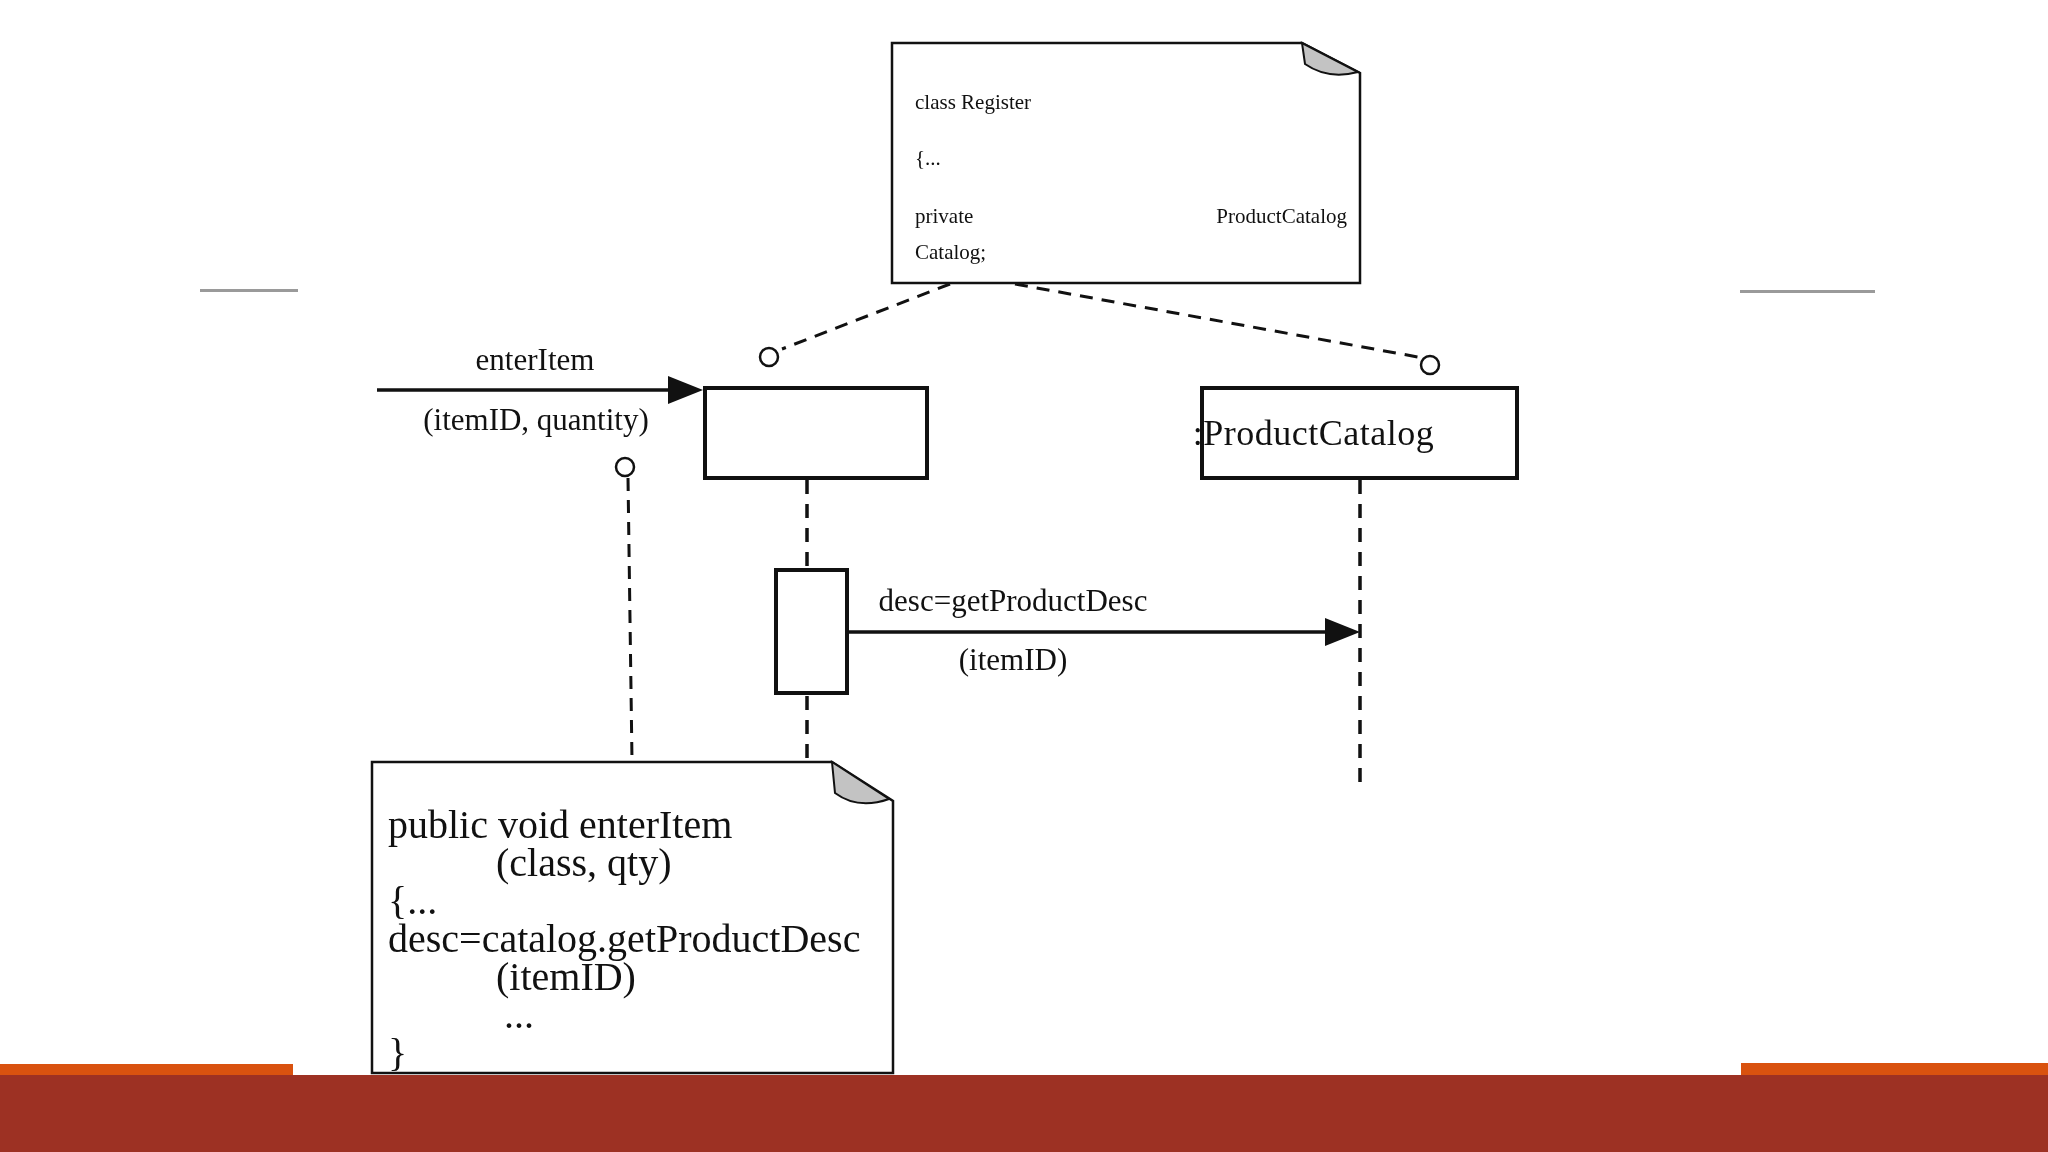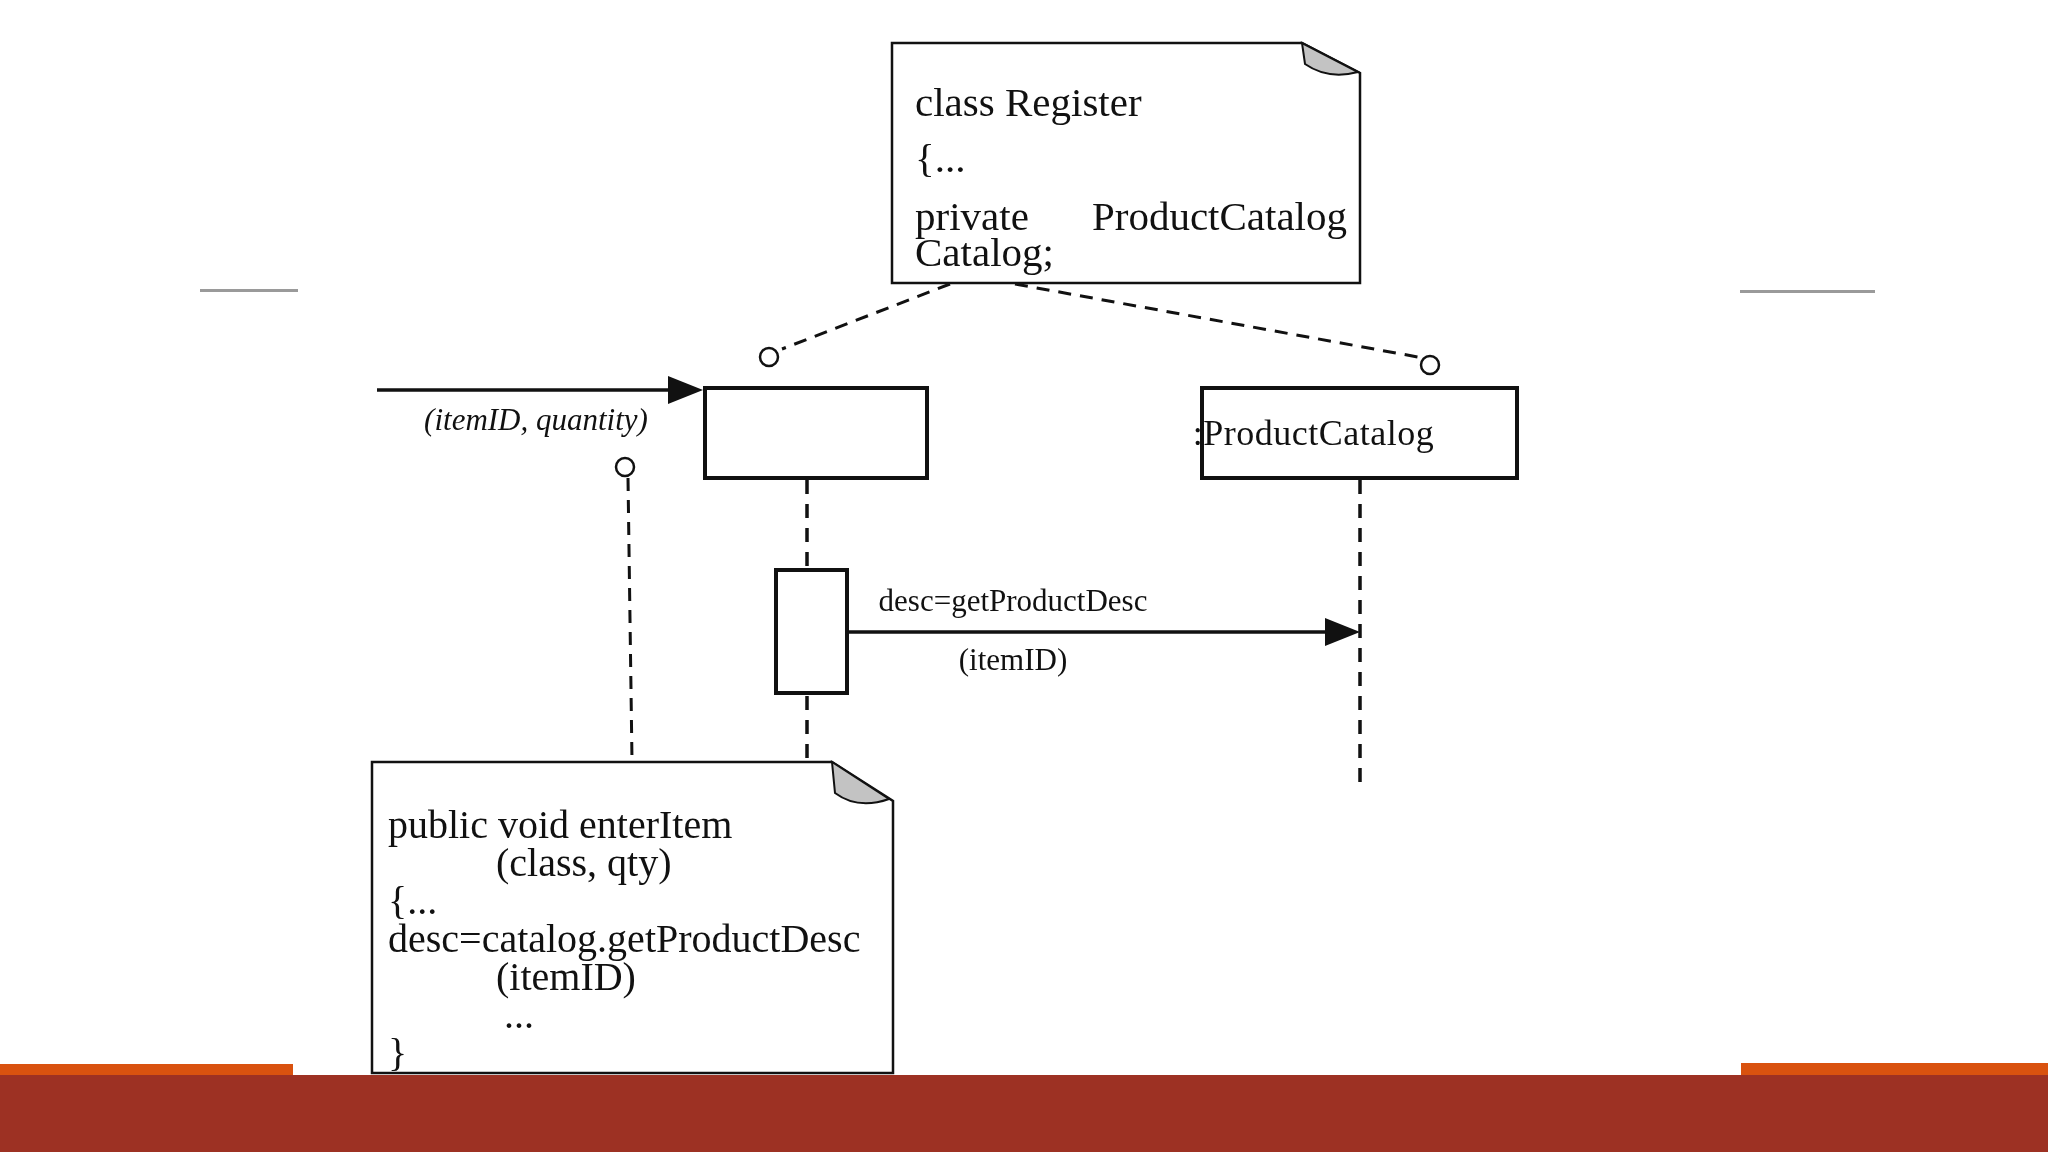--- a/index.html
+++ b/index.html
@@ -11,21 +11,21 @@
     font-family:"Liberation Serif","DejaVu Serif",serif;
     color:#111;
   }
   .layer{position:absolute;left:0;top:0;width:2048px;height:1152px;}
   .txt{position:absolute;white-space:pre;}
   .msg{font-size:31px;text-align:center;}
   .boxlbl{
     position:absolute;display:flex;align-items:center;justify-content:center;
     font-size:36px;letter-spacing:0.5px;
   }
-  .noteblock{position:absolute;font-size:41px;line-height:36px;}
+  .noteblock{position:absolute;font-size:21px;line-height:36px;}
   .noteblock2{position:absolute;font-size:40px;}
   .noteblock2 .nline{height:38px;line-height:38px;}
   .ind{padding-left:108px;}
   .ind2{padding-left:116px;}
   .prow{display:flex;justify-content:space-between;width:432px;}
   .grayline{position:absolute;height:3px;background:var(--line-gray);}
   .bar-orange{position:absolute;background:var(--accent-orange);}
   .bar-red{position:absolute;background:var(--bar-red);}
 </style>
 </head>
@@ -64,21 +64,22 @@
     <path d="M372,762 H832 L893,801 V1073 H372 Z" fill="#ffffff" stroke="#111" stroke-width="2.5"></path>
     <path d="M832,762 L889,799 Q858,810 835,793 Z" style="fill:var(--fold-gray)" stroke="#111" stroke-width="2"></path>
   </svg>
 
   <div class="grayline" style="left:200px;top:289px;width:98px;"></div>
   <div class="grayline" style="left:1740px;top:290px;width:135px;"></div>
   <div class="bar-orange" style="left:0;top:1064px;width:293px;height:11px;"></div>
   <div class="bar-orange" style="left:1741px;top:1063px;width:307px;height:12px;"></div>
   <div class="bar-red" style="left:0;top:1075px;width:2048px;height:77px;"></div>
 
-  <div class="txt msg" style="left:371px;top:402px;width:330px;font-style:italic;">(itemID, quantity)</div>
+  <div class="txt msg" style="left:400px;top:342px;width:270px;">enterItem</div>
+  <div class="txt msg" style="left:371px;top:402px;width:330px;">(itemID, quantity)</div>
   <div class="txt msg" style="left:860px;top:583px;width:306px;">desc=getProductDesc</div>
   <div class="txt msg" style="left:860px;top:642px;width:306px;">(itemID)</div>
 
   <div class="boxlbl" style="left:1156px;top:388px;width:315px;height:90px;">:ProductCatalog</div>
 
   <div class="noteblock" style="left:915px;top:84px;width:432px;">
     <div>class Register</div>
     <div style="margin-top:20px;">{...</div>
     <div class="prow" style="margin-top:22px;">
       <span>private</span>

